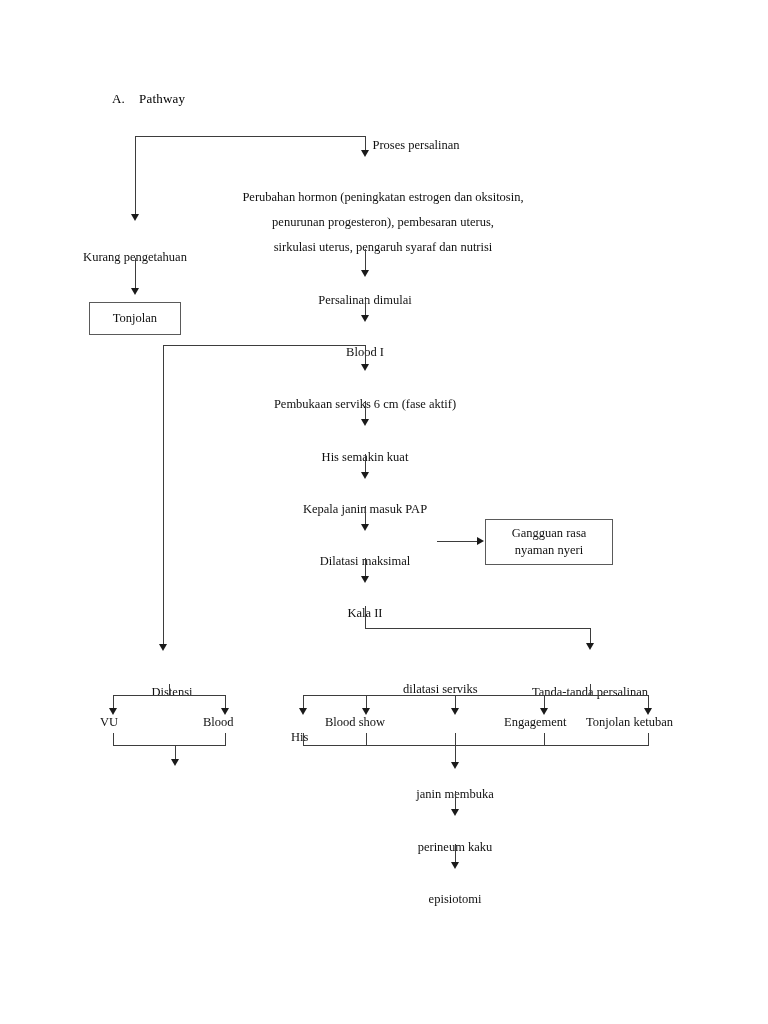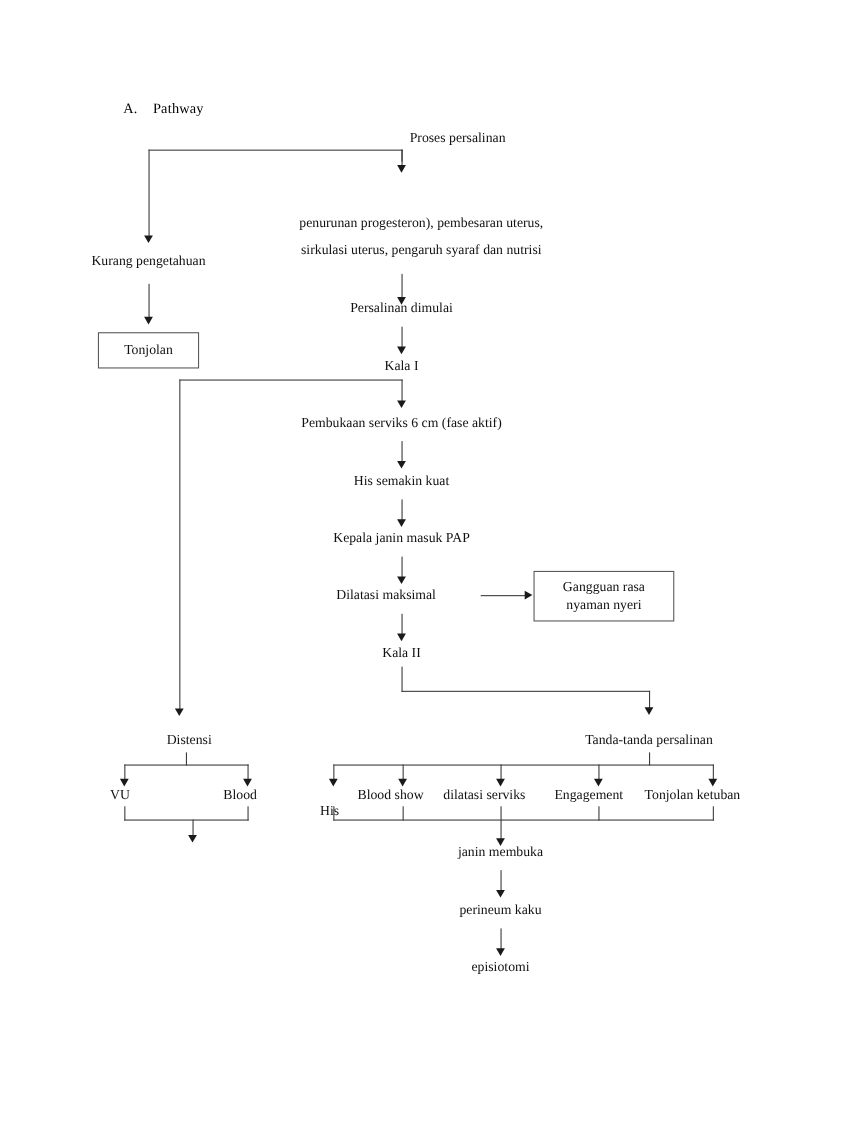--- a/index.html
+++ b/index.html
@@ -19,20 +19,21 @@
   
   .node {
     position: absolute;
     font-size: 12.5px;
     line-height: 17px;
     color: #101010;
     white-space: nowrap;
   }
   .node.ctr {
     transform: translateX(-50%);
+    margin-top: 20px;
   }
   .multiline {
     white-space: normal;
     text-align: center;
     line-height: 25px;
   }
   .heading {
     position: absolute;
     font-size: 13px;
     letter-spacing: .2px;
@@ -96,21 +97,21 @@
 
   <div class="vline" style="left:365px; top:136px; height:11px;"></div>
   <div class="hline" style="left:135px; top:136px; width:231px;"></div>
   <div class="vline" style="left:365px; top:136px; height:16px;"></div>
   <div class="arrow-d" style="left:365px; top:150px;"></div>
 
   <div class="vline" style="left:135px; top:136px; height:79px;"></div>
   <div class="arrow-d" style="left:135px; top:214px;"></div>
 
   <div class="node ctr multiline" style="left:383px; top:165px; width:420px;">
-    <br>
+    <span>Perubahan hormon (peningkatan estrogen dan oksitosin,</span><br>
     <span>penurunan progesteron), pembesaran uterus,</span><br>
     <span>sirkulasi uterus,  pengaruh syaraf dan nutrisi</span>
   </div>
 
   <div class="node ctr" style="left:135px; top:229px;">Kurang pengetahuan</div>
 
   <div class="vline" style="left:135px; top:258px; height:31px;"></div>
   <div class="arrow-d" style="left:135px; top:288px;"></div>
 
   <div class="box" style="left:89px; top:302px; width:92px; height:33px;">
@@ -118,21 +119,21 @@
   </div>
 
   <div class="vline" style="left:365px; top:249px; height:23px;"></div>
   <div class="arrow-d" style="left:365px; top:270px;"></div>
 
   <div class="node ctr" style="left:365px; top:272px;">Persalinan dimulai</div>
 
   <div class="vline" style="left:365px; top:297px; height:22px;"></div>
   <div class="arrow-d" style="left:365px; top:315px;"></div>
 
-  <div class="node ctr" style="left:365px; top:324px;">Kala I</div>
+  <div class="node ctr" style="left:365px; top:324px;">Blood I</div>
 
   <div class="hline" style="left:163px; top:345px; width:203px;"></div>
   <div class="vline" style="left:365px; top:345px; height:22px;"></div>
   <div class="arrow-d" style="left:365px; top:364px;"></div>
 
   <div class="vline" style="left:163px; top:345px; height:300px;"></div>
   <div class="arrow-d" style="left:163px; top:644px;"></div>
 
   <div class="node ctr" style="left:365px; top:376px;">Pembukaan serviks 6 cm (fase aktif)</div>
 
@@ -142,21 +143,21 @@
   <div class="node ctr" style="left:365px; top:429px;">His semakin kuat</div>
 
   <div class="vline" style="left:365px; top:454px; height:22px;"></div>
   <div class="arrow-d" style="left:365px; top:472px;"></div>
 
   <div class="node ctr" style="left:365px; top:481px;">Kepala janin masuk PAP</div>
 
   <div class="vline" style="left:365px; top:506px; height:22px;"></div>
   <div class="arrow-d" style="left:365px; top:524px;"></div>
 
-  <div class="node ctr" style="left:351px; top:533px;">Dilatasi maksimal</div>
+  <div class="node ctr" style="left:365px; top:533px;">Dilatasi maksimal</div>
 
   <div class="hline" style="left:437px; top:541px; width:42px;"></div>
   <div class="arrow-r" style="left:477px; top:541px;"></div>
 
   <div class="box" style="left:485px; top:519px; width:128px; height:46px;">
     <div>
       <span>Gangguan rasa</span><br>
       <span>nyaman nyeri</span>
     </div>
   </div>
@@ -202,21 +203,21 @@
   <div class="arrow-d" style="left:366px; top:708px;"></div>
   <div class="vline" style="left:455px; top:695px; height:15px;"></div>
   <div class="arrow-d" style="left:455px; top:708px;"></div>
   <div class="vline" style="left:544px; top:695px; height:15px;"></div>
   <div class="arrow-d" style="left:544px; top:708px;"></div>
   <div class="vline" style="left:648px; top:695px; height:15px;"></div>
   <div class="arrow-d" style="left:648px; top:708px;"></div>
 
   <div class="node" style="left:291px; top:714px;margin-top:15px;">His</div>
   <div class="node" style="left:325px; top:714px;">Blood show</div>
-  <div class="node" style="left:403px; top:714px;">dilatasi serviks</div>
+  <div class="node" style="left:403px; top:681px;">dilatasi serviks</div>
   <div class="node" style="left:504px; top:714px;">Engagement</div>
   <div class="node" style="left:586px; top:714px;">Tonjolan ketuban</div>
 
   <div class="vline" style="left:303px; top:733px; height:13px;"></div>
   <div class="vline" style="left:366px; top:733px; height:13px;"></div>
   <div class="vline" style="left:544px; top:733px; height:13px;"></div>
   <div class="vline" style="left:648px; top:733px; height:13px;"></div>
   <div class="hline" style="left:303px; top:745px; width:346px;"></div>
 
   <div class="vline" style="left:455px; top:733px; height:33px;"></div>

